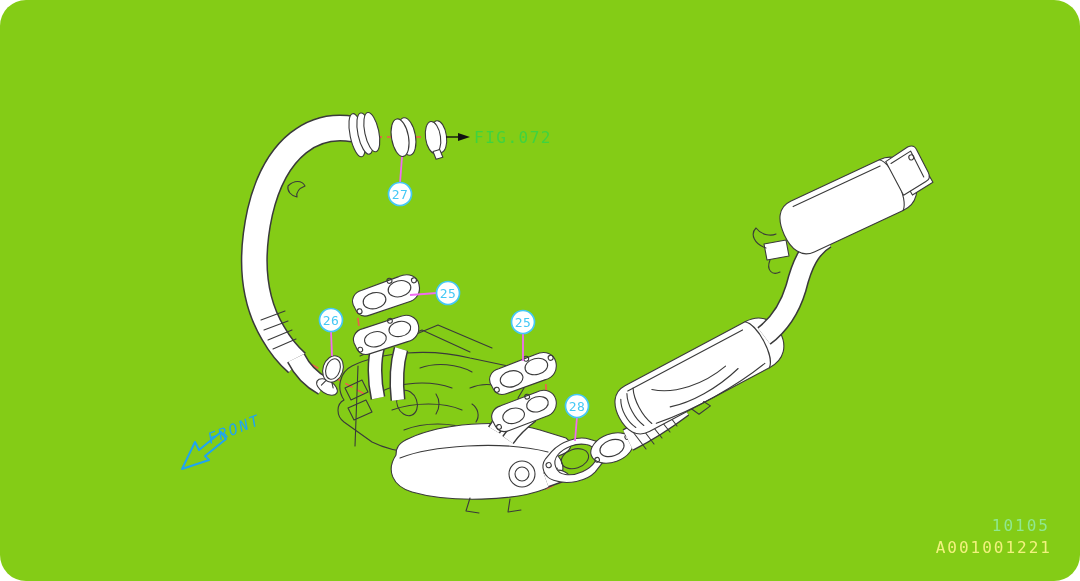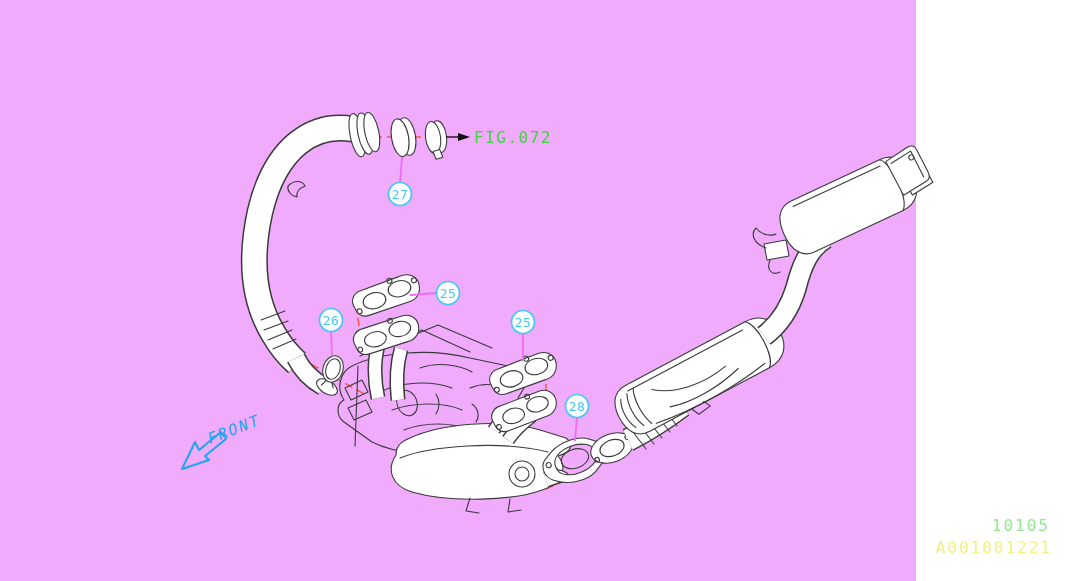--- a/index.html
+++ b/index.html
@@ -1,17 +1,17 @@
 <!DOCTYPE html>
 <html><head>
 <meta charset="utf-8">
 <style>
   html,body{margin:0;padding:0;background:#ffffff;}
   body{width:1080px;height:581px;overflow:hidden;font-family:"DejaVu Sans Mono",monospace;}
-  #stage{position:relative;width:916px;height:581px;background:#f0abfc;}
+  #stage{position:relative;width:1080px;height:581px;background:#84cc16;border-radius:26px;}
   svg{display:block;}
   .ln{stroke:#3a3a3a;stroke-width:1.1;fill:none;stroke-linejoin:round;stroke-linecap:round;}
   .lnf{stroke:#3a3a3a;stroke-width:1.1;fill:#ffffff;stroke-linejoin:round;}
   .tube-o{stroke:#3a3a3a;fill:none;stroke-linejoin:round;stroke-linecap:butt;}
   .tube-i{stroke:#ffffff;fill:none;stroke-linejoin:round;stroke-linecap:butt;}
   .dash{stroke:#f25a50;stroke-width:1.6;fill:none;stroke-dasharray:8 5;}
   .leader{stroke:#f06cf0;stroke-width:1.8;fill:none;}
   .callout circle{fill:#ffffff;stroke:#45c8f5;stroke-width:1.7;}
   .callout text{fill:#45c8f5;font-size:13px;letter-spacing:0.5px;}
   .figref text{fill:#3fd33f;font-size:16px;letter-spacing:1.5px;}

